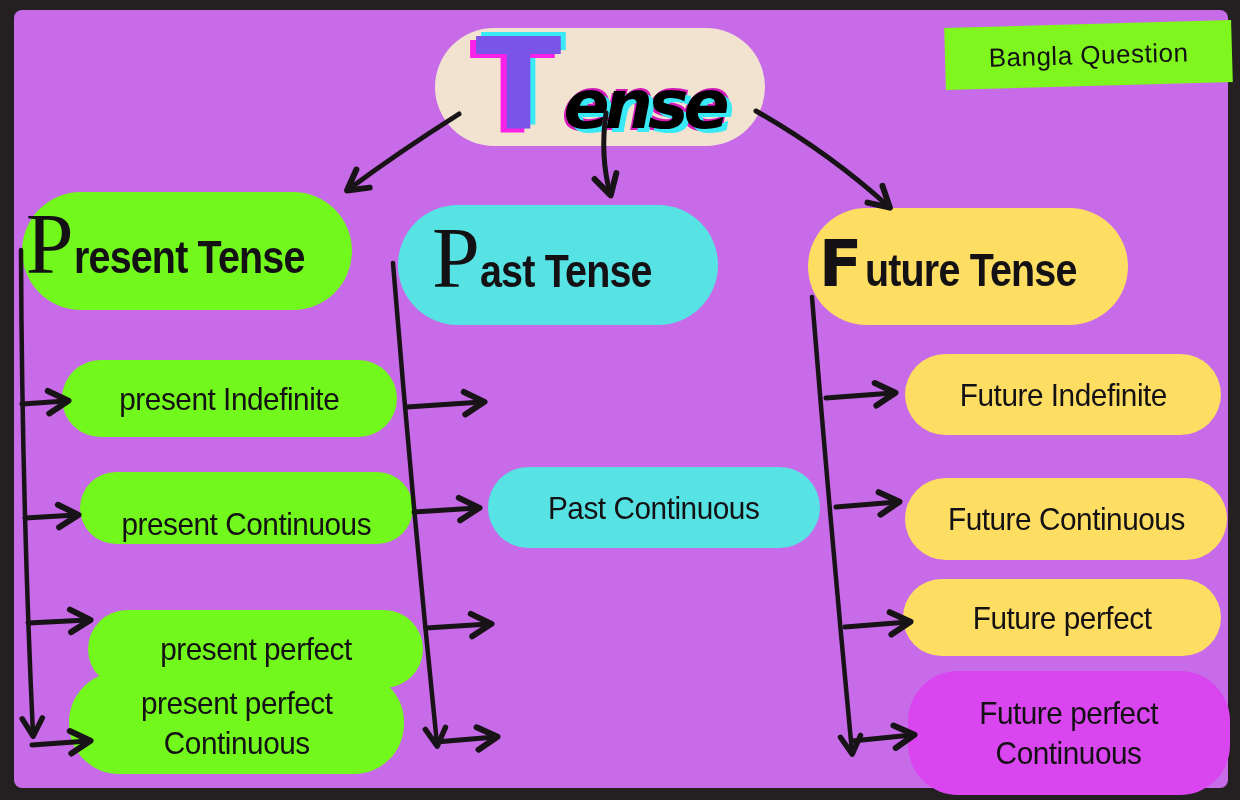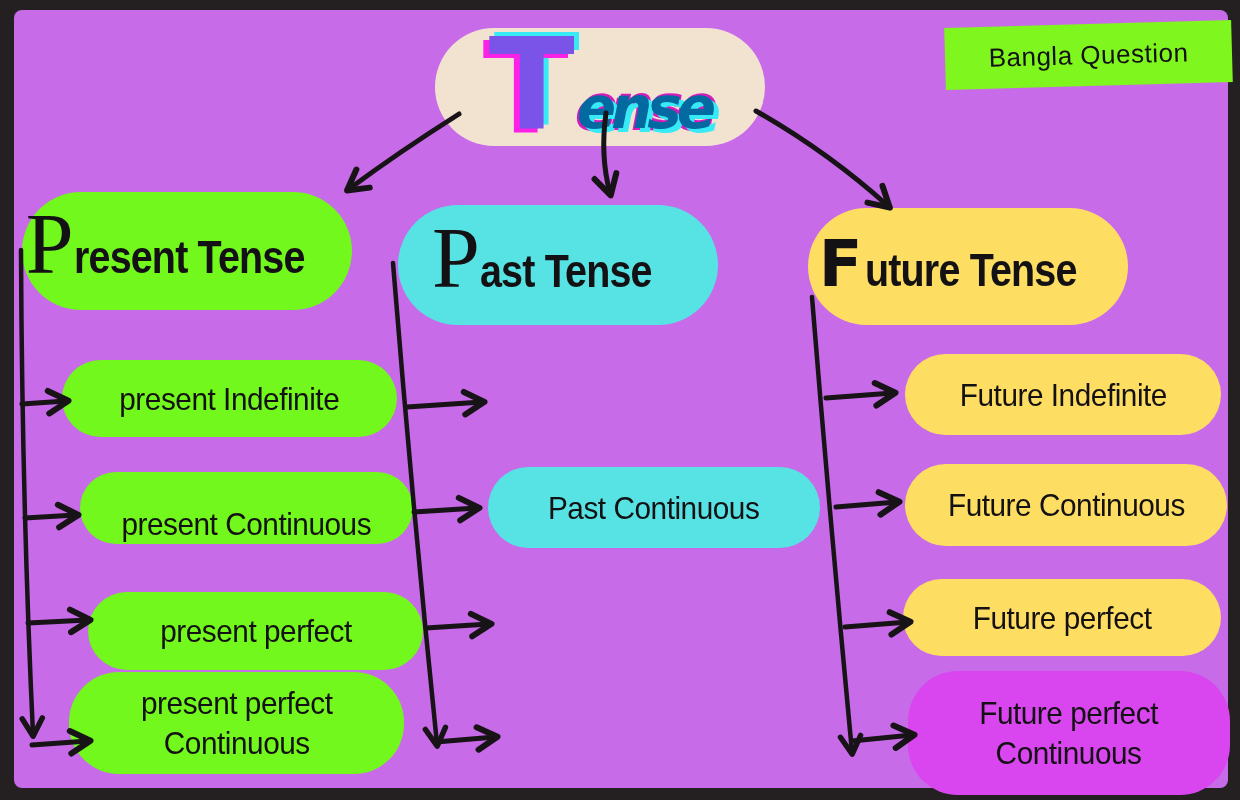--- a/index.html
+++ b/index.html
@@ -6,42 +6,42 @@
   .canvas{position:relative;width:1240px;height:800px;background:#242022;overflow:hidden;
           font-family:"Liberation Sans",sans-serif;color:#141114;}
   .board{position:absolute;left:14px;top:10px;right:12px;bottom:12px;border-radius:8px;}
   .pill{position:absolute;display:flex;align-items:center;justify-content:center;text-align:center;}
   
   .title-box{left:435px;top:28px;width:330px;height:118px;border-radius:60px;}
   .title-inner{display:flex;align-items:baseline;margin-top:-4px;}
   .title-t{font-family:"DejaVu Sans",sans-serif;font-weight:800;font-size:126px;line-height:1;
            color:#7a54e9;margin-right:2px;
            text-shadow:-6px 4px 0 #fb21e6,5px -4px 0 #38e9f6;}
-  .title-rest{font-family:"DejaVu Sans",sans-serif;font-weight:800;font-style:italic;font-size:58px;
-           line-height:1;color:#0369a1;letter-spacing:-5px;
+  .title-rest{font-family:"DejaVu Sans",sans-serif;font-weight:800;font-style:italic;font-size:68px;
+           line-height:1;color:#000000;letter-spacing:-5px;
            text-shadow:5px 4px 0 #38e9f6,-2px 2px 0 #d51cba,2px -2px 0 #d51cba;margin-top:7px;}
   
   .badge{left:945px;top:24px;width:287px;height:62px;transform:rotate(-1.6deg);
          font-size:26px;font-weight:400;letter-spacing:.5px;}
   
   .heading{border-radius:60px;}
   .h-present{left:22px;top:192px;width:330px;height:118px;}
   .h-past{left:398px;top:205px;width:320px;height:120px;}
   .h-future{left:808px;top:208px;width:320px;height:117px;}
   .h-inner{display:flex;align-items:baseline;margin-top:-14px;}
   .h-initial-serif{font-family:"Liberation Serif",serif;font-weight:400;font-size:86px;line-height:1;}
   .h-initial-sans{font-family:"DejaVu Sans",sans-serif;font-weight:800;font-size:64px;line-height:1;margin-right:3px;}
   .h-rest{display:inline-block;font-weight:700;font-size:47px;line-height:1;letter-spacing:-1px;
           transform:scaleX(.84);transform-origin:left bottom;}
   
   .sub{border-radius:50px;font-weight:400;font-size:32px;line-height:1.25;letter-spacing:-.5px;}
   .sub .lbl{display:inline-block;transform:scaleX(.93);max-width:96%;}
   .p1{left:62px; top:360px;width:335px;height:77px;}
   .p2{left:80px; top:472px;width:333px;height:72px;align-items:flex-end;}
-  .p3{left:88px; top:592px;width:335px;height:78px;}
+  .p3{left:88px; top:610px;width:335px;height:78px;}
   .p4{left:69px; top:672px;width:335px;height:102px;}
   .q1{left:497px;top:366px;width:333px;height:79px;}
   .q2{left:488px;top:467px;width:332px;height:81px;}
   .q3{left:500px;top:581px;width:334px;height:75px;}
   .q4{left:497px;top:671px;width:333px;height:124px;}
   .f1{left:905px;top:354px;width:316px;height:81px;}
   .f2{left:905px;top:464px;width:322px;height:82px;}
   .f3{left:903px;top:579px;width:318px;height:77px;}
   .f4{left:908px;top:671px;width:322px;height:124px;}
   
@@ -98,21 +98,21 @@
     <span class="lbl">present perfect Continuous</span>
     </div>
 
   <div class="pill sub q2" style="background: rgb(87, 226, 227);">
     <span class="lbl">Past Continuous</span>
     </div>
 
   <div class="pill sub f1" style="background: rgb(254, 222, 98);">
     <span class="lbl">Future Indefinite</span>
     </div>
-  <div class="pill sub f2" style="background: rgb(254, 222, 98);">
+  <div class="pill sub f2" style="background: rgb(254, 222, 98); margin-top: 14px;">
     <span class="lbl">Future Continuous</span>
     </div>
   <div class="pill sub f3" style="background: rgb(254, 222, 98);">
     <span class="lbl">Future perfect</span>
     </div>
   <div class="pill sub f4" style="background: #d946ef; justify-content: center;">
     <span class="lbl">Future perfect Continuous</span>
     </div>
 
   <svg class="connectors" viewBox="0 0 1240 800">

